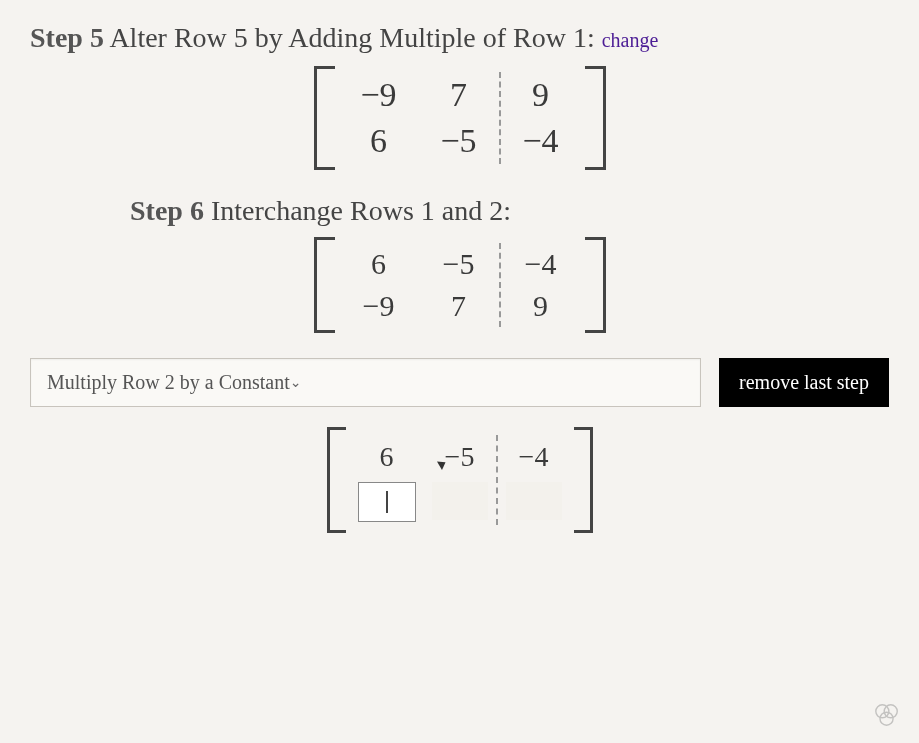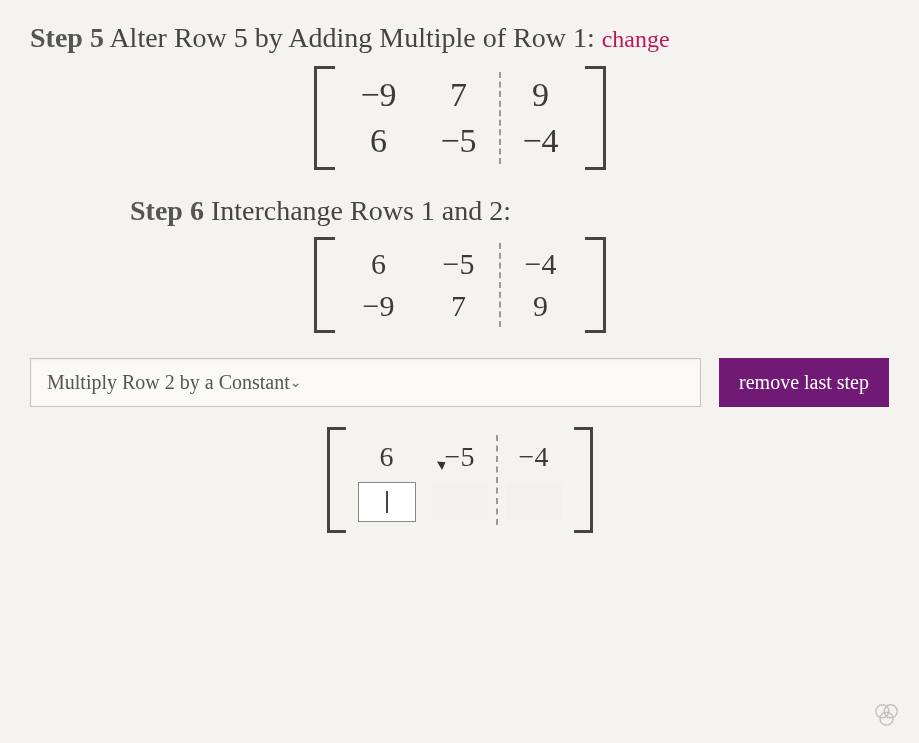--- a/index.html
+++ b/index.html
@@ -18,22 +18,22 @@
     line-height: 1.3;
   }
   .step-label {
     font-weight: bold;
     color: #555;
   }
   .step-text {
     color: #444;
   }
   .trailing {
-    font-size: 24px;
-    color: #be185d;
+    font-size: 20px;
+    color: #4c1d95;
     font-family: Liberation Serif, serif;
   }
   .matrix {
     display: flex;
     align-items: stretch;
     justify-content: center;
     margin: 5px auto 25px;
     font-family: 'Times New Roman', serif;
     font-size: 34px;
   }
@@ -92,21 +92,21 @@
     font-family: Georgia, serif;
     display: flex;
     align-items: center;
     box-shadow: inset 0 1px 2px rgba(0,0,0,0.05);
   }
   .chevron {
     font-size: 14px;
     color: #666;
   }
   .remove-btn {
-    background: #701a75;
+    background: #000000;
     color: #fff;
     border: none;
     padding: 12px 20px;
     font-size: 20px;
     font-family: Georgia, serif;
     cursor: pointer;
   }
   .input-matrix {
     display: flex;
     align-items: stretch;

